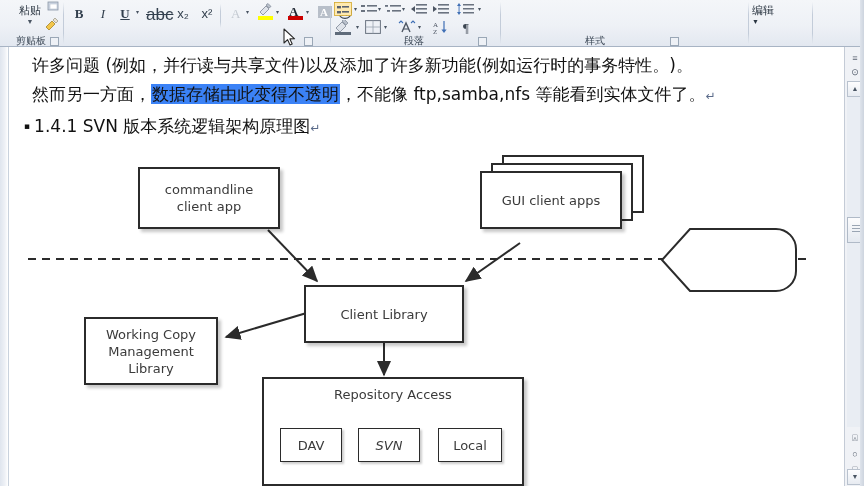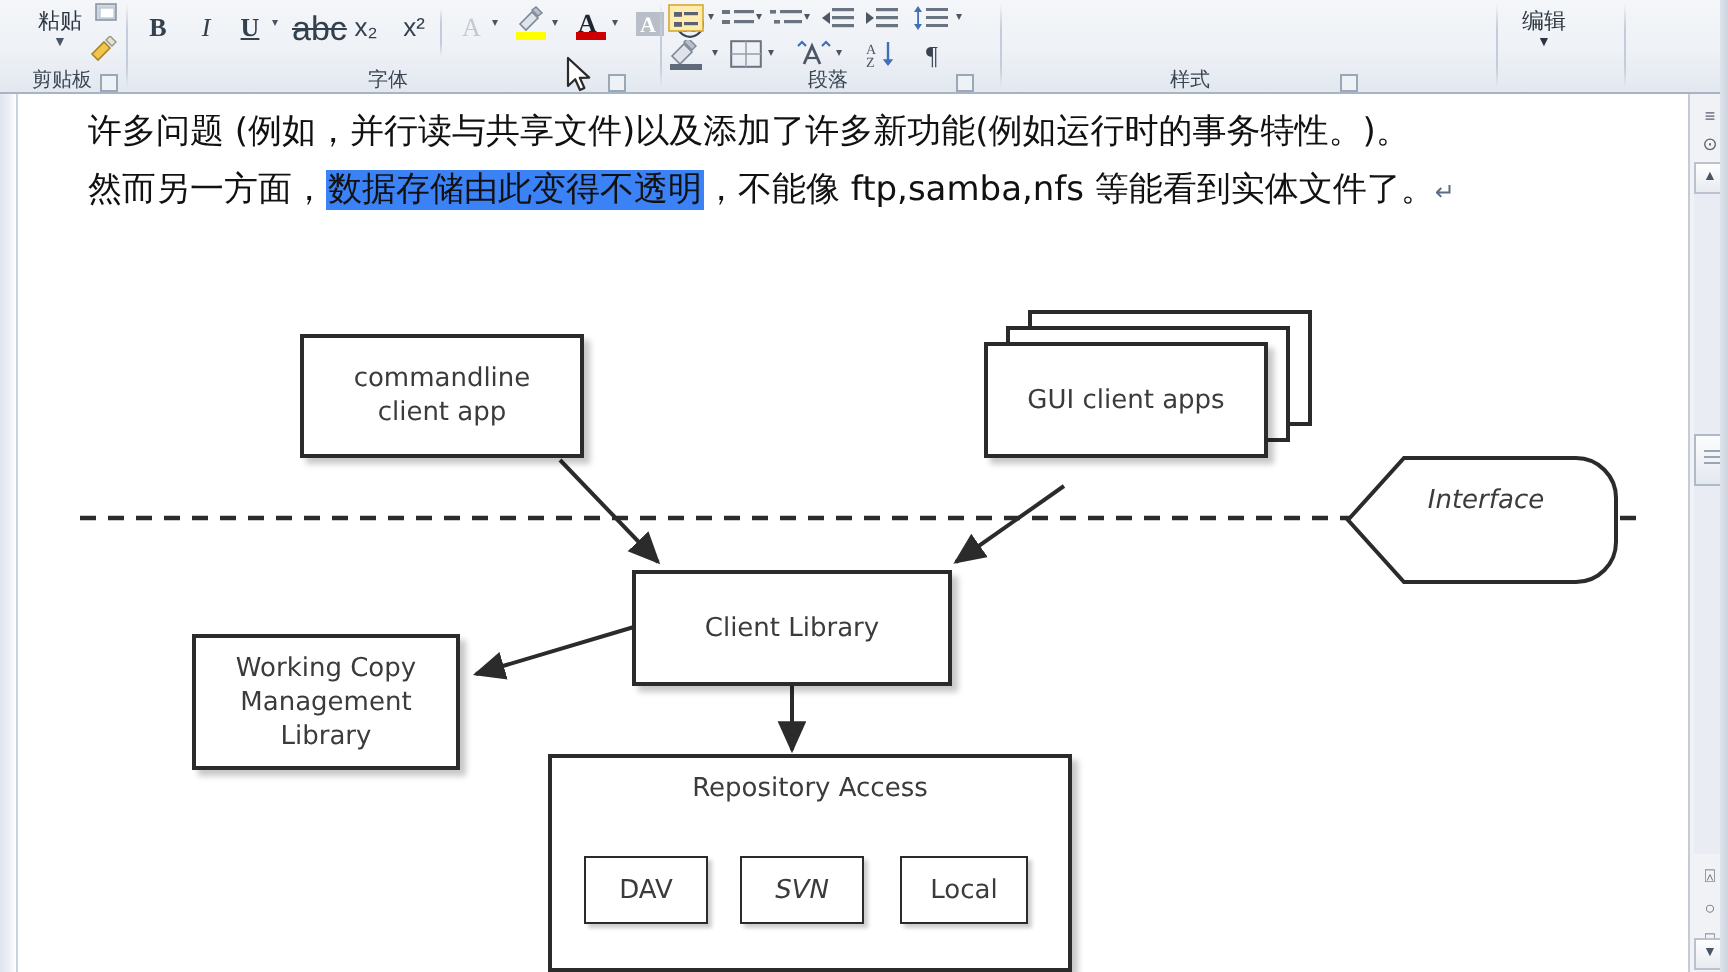--- a/index.html
+++ b/index.html
@@ -54,41 +54,40 @@
   }
   .ic.small { font-size: 17px; }
   .ic b { font-weight: bold; font-family: "Liberation Serif", serif; }
   .ic i { font-family: "Liberation Serif", serif; }
   .drop {
     position:absolute; width:7px; height:16px; font-size:6px; color:#4a5563;
     line-height:22px; text-align:center;
   }
   .edit-grp-btn {
     position:absolute; left:752px; top:3px; width:40px; height:30px;
-    text-align:center; font-size:11px; color:#2b3642;
+    font-size:11px; color:#2b3642;
   }
   .edit-grp-btn .chev { display:block; font-size:7px; line-height:8px; }
 
   
   .cursor { position:absolute; left:283px; top:28px; width:14px; height:20px; z-index:40; }
 
   
   .docwrap {
     position:absolute; left:0; top:47px; width:864px; height:439px;
     background:#ffffff;
   }
   .doc-leftgutter {
     position:absolute; left:0; top:0; width:9px; height:439px;
     background: linear-gradient(90deg,#dfe5ee 0%,#eef1f6 60%,#ffffff 100%);
     border-right:1px solid #c9d2dd;
   }
   .page {
     position:absolute; left:10px; top:0; width:818px; height:439px;
     background:#fff;
-    margin-left:12px;
   }
   .doc-line {
     position:absolute; white-space:nowrap;
     font-family: "DejaVu Sans", sans-serif;
     color:#111;
   }
   .l1 { left:22px; top:7px; font-size:17px; letter-spacing:0px; }
   .l2 { left:22px; top:36px; font-size:17px; }
   .hl { background:#3b82f6; padding:0 1px; }
   .heading { left:14px; top:68px; font-size:17px; }
@@ -214,21 +213,20 @@
             <rect x="1" y="2" width="14" height="12" fill="#b8bfc9"></rect>
             <text x="3" y="12" font-size="11" font-weight="bold" font-family="Liberation Serif, serif" fill="#ffffff">A</text>
           </svg>
       </div>
       <div class="ic" style="left:272px;top:4px;">
         <svg width="16" height="16" viewBox="0 0 16 16">
             <circle cx="8" cy="8" r="6.4" fill="none" stroke="#3a4450" stroke-width="1.1"></circle>
             <text x="4.5" y="12" font-size="9" font-family="Liberation Serif, serif" fill="#3a4450">A</text>
           </svg>
       </div>
-      <div class="grp-label">字体</div>
       <div class="grp-dlg" style="left:240px;"></div>
     </div>
     <div class="rib-sep" style="left:330px;"></div>
 
     <div class="rib-group" style="left:332px;width:164px;">
       <div class="ic" style="left:2px;top:2px;">
         <svg width="18" height="14" viewBox="0 0 18 14">
             <rect x="0.5" y="0.5" width="17" height="13" fill="#ffeab0" stroke="#d4a92c" stroke-width="0.8"></rect>
             <rect x="3" y="4" width="4" height="2.4" fill="#5a6270"></rect>
             <rect x="8" y="4" width="7" height="1.6" fill="#5a6270"></rect>
@@ -351,20 +349,23 @@
   <div class="docwrap">
     <div class="doc-leftgutter"></div>
 
     <div class="page">
 
       <div class="doc-line l1">许多问题 (例如，并行读与共享文件)以及添加了许多新功能(例如运行时的事务特性。)。</div>
       <div class="doc-line l2">
         <span>然而另一方面，</span><span class="hl">数据存储由此变得不透明</span><span>，不能像 ftp,samba,nfs 等能看到实体文件了。</span><span class="pilcrow">↵</span>
       </div>
 
+      <div class="doc-line heading">
+        <span class="bullet">▪</span><span>1.4.1 SVN 版本系统逻辑架构原理图</span><span class="pilcrow">↵</span>
+      </div>
 
       <div class="diagram">
 
         <svg class="overlay" viewBox="0 0 818 439">
           <defs>
             <marker id="ah" markerWidth="9" markerHeight="9" refX="7.2" refY="3.6" orient="auto" markerUnits="strokeWidth">
               <path d="M0,0 L8,3.6 L0,7.2 Z" fill="#2b2b2b"></path>
             </marker>
           </defs>
 
@@ -395,21 +396,20 @@
         <div class="stackbox" style="left:481px;top:116px;width:142px;height:58px;"></div>
         <div class="dbox" style="left:470px;top:124px;width:142px;height:58px;">
           <span>GUI client apps</span>
         </div>
 
         <div class="pennant" style="left:648px;top:178px;width:142px;height:70px;">
           <svg width="142" height="70" viewBox="0 0 142 70">
             <path d="M32 4 H118 A20 20 0 0 1 138 24 V46 A20 20 0 0 1 118 66 H32 L4 35 Z" fill="#ffffff" stroke="#2b2b2b" stroke-width="2"></path>
           </svg>
           <div class="pennant-label" style="top:18px;left:14px;width:118px;">
-            <div>Interface</div>
           </div>
         </div>
 
         <div class="dbox" style="left:74px;top:270px;width:134px;height:68px;">
           <div>
             <div>Working Copy</div>
             <div>Management</div>
             <div>Library</div>
           </div>
         </div>

